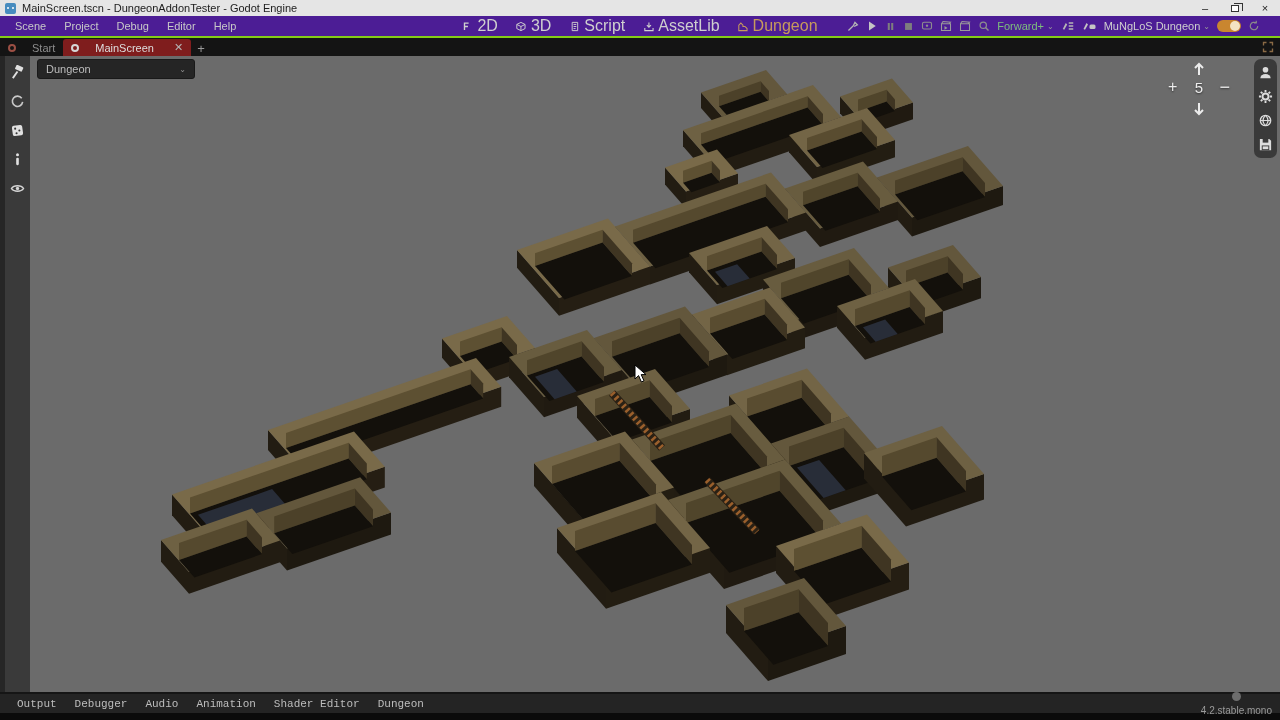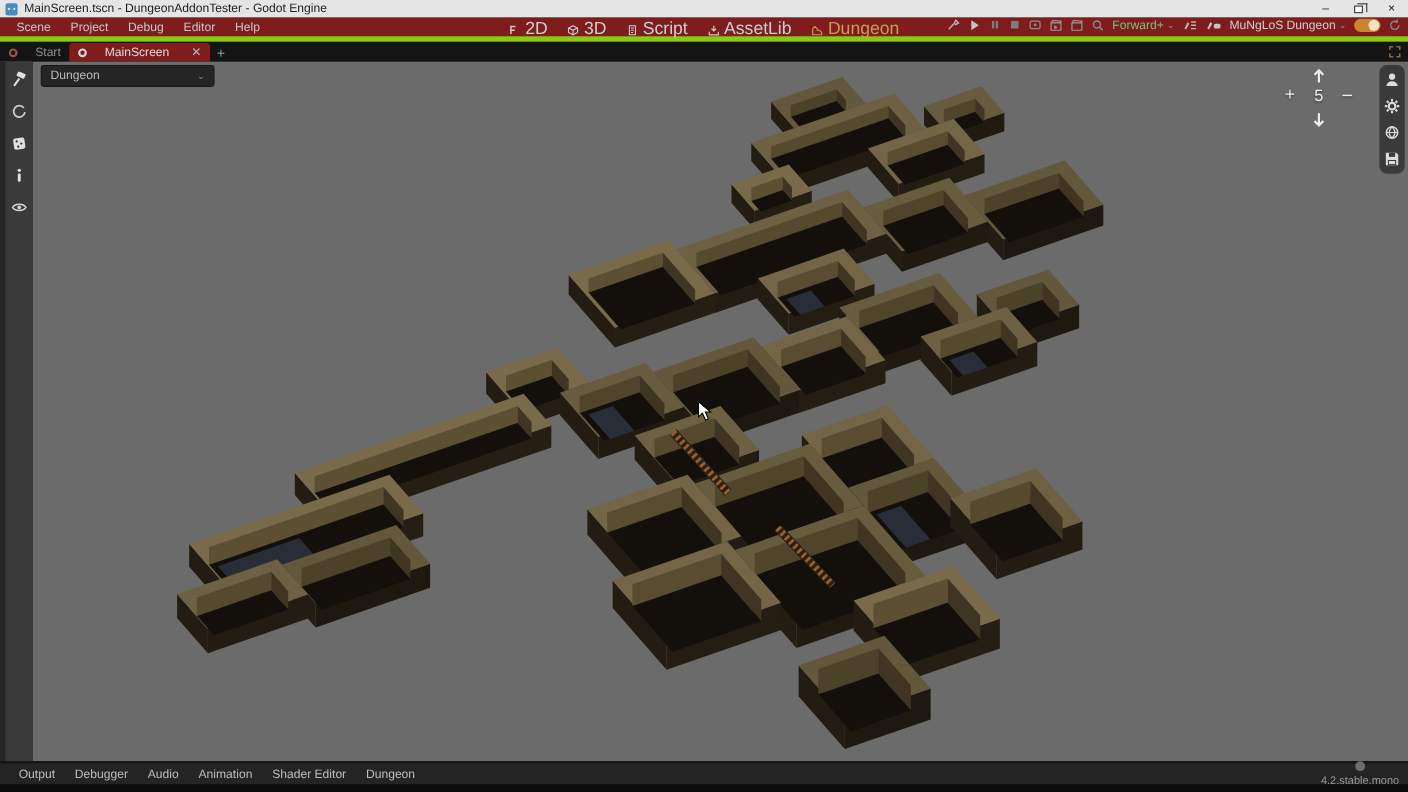--- a/index.html
+++ b/index.html
@@ -11,28 +11,28 @@
   .titlebar .appicon { width:11px; height:11px; margin:0 6px 0 5px; border-radius:2px; background:#478cbf; position:relative; }
   .titlebar .appicon::before, .titlebar .appicon::after { content:""; position:absolute; top:4px; width:2px; height:2px; background:#fff; border-radius:50%; }
   .titlebar .appicon::before { left:2px; } .titlebar .appicon::after { right:2px; }
   .titlebar .title { font-size:11px; color:#1c1c1c; }
   .win-controls { position:absolute; right:0; top:0; height:16px; display:flex; }
   .win-btn { width:30px; height:16px; display:flex; align-items:center; justify-content:center; font-size:11px; color:#222; cursor:default; }
   .win-btn .restore-glyph { width:8px; height:7px; border:1px solid #333; position:relative; background:#fff; }
   .win-btn .restore-glyph::before { content:""; position:absolute; left:2px; top:-3px; width:8px; height:7px; border:1px solid #333; border-bottom:none; border-left:none; }
 
   
-  .menubar { height:22px; background:#7f1d1d; display:flex; position:relative; border-bottom:5px solid #84cc16; }
+  .menubar { height:22px; background:#4c1d95; display:flex; align-items:center; position:relative; border-bottom:2px solid #84cc16; }
   .menus { display:flex; margin-left:8px; gap:4px; }
   .menu-item { font-size:11px; color:#c8c8c8; padding:3px 7px; border-radius:3px; }
   .workspace-tabs { position:absolute; left:50%; transform:translateX(-50%); display:flex; gap:6px; align-items:center; }
   .ws-tab { display:flex; align-items:center; gap:4px; font-size:16px; color:#cfcfcf; padding:2px 6px; border-radius:3px; }
   .ws-tab svg { display:block; }
   .ws-tab.active { color:#c79a5d; }
-  .run-controls { position:absolute; right:6px; display:flex; align-items:center; gap:7px; color:#b5b5b5; }
+  .run-controls { position:absolute; right:20px; display:flex; align-items:center; gap:7px; color:#b5b5b5; }
   .run-controls svg { display:block; }
   .renderer { font-size:11px; color:#7dbd7d; display:flex; align-items:center; gap:3px; }
   .chev { font-size:8px; color:#9a9a9a; }
   .profile-select { font-size:11px; color:#cfcfcf; display:flex; align-items:center; gap:3px; }
   .toggle { width:24px; height:12px; border-radius:6px; background:#c9862f; position:relative; }
   .toggle::after { content:""; position:absolute; right:1px; top:1px; width:10px; height:10px; border-radius:50%; background:#f4e3c4; }
 
   
   .scenetabs { height:18px; background:#141414; display:flex; align-items:flex-end; position:relative; }
   .scene-tab { display:flex; align-items:center; gap:16px; font-size:11px; height:17px; padding:0 8px; color:#8d8d8d; }
@@ -56,21 +56,21 @@
   .floor-selector .minus { position:absolute; right:0; top:15px; font-size:18px; }
   .floor-selector .val   { position:absolute; left:50%; top:17px; transform:translateX(-50%); font-size:15px; }
   .floor-selector svg { position:absolute; left:50%; transform:translateX(-50%); }
   .floor-selector .arr-up { top:0; } .floor-selector .arr-dn { bottom:0; }
   .right-panel { position:absolute; right:3px; top:3px; width:23px; padding:6px 0; background:#3a3a3a; border-radius:7px; display:flex; flex-direction:column; align-items:center; gap:9px; color:#dcdcdc; }
   .cursor { position:absolute; left:634px; top:308px; }
 
   
   .bottombar { height:28px; background:#242424; border-top:2px solid #151515; border-bottom:7px solid #0b0b0b; display:flex; align-items:center; position:relative; }
   .bottom-items { display:flex; margin-left:10px; gap:4px; }
-  .bottom-item { font-size:11px; color:#bdbdbd; padding:2px 7px; border-radius:3px; }
+  .bottom-item { font-size:11px; color:#bdbdbd; padding:2px 7px; border-radius:3px;font-family:Liberation Mono, monospace; }
   .version { position:absolute; right:8px; display:flex; align-items:center; gap:4px; font-size:10px; color:#9a9a9a;flex-direction:column; }
   .version .gd-dot { width:9px; height:9px; border-radius:50%; background:#6d6d6d; }
 </style>
 </head>
 <body>
 
 <div class="titlebar">
   <span class="appicon"></span>
   <span class="title">MainScreen.tscn - DungeonAddonTester - Godot Engine</span>
   <div class="win-controls">

